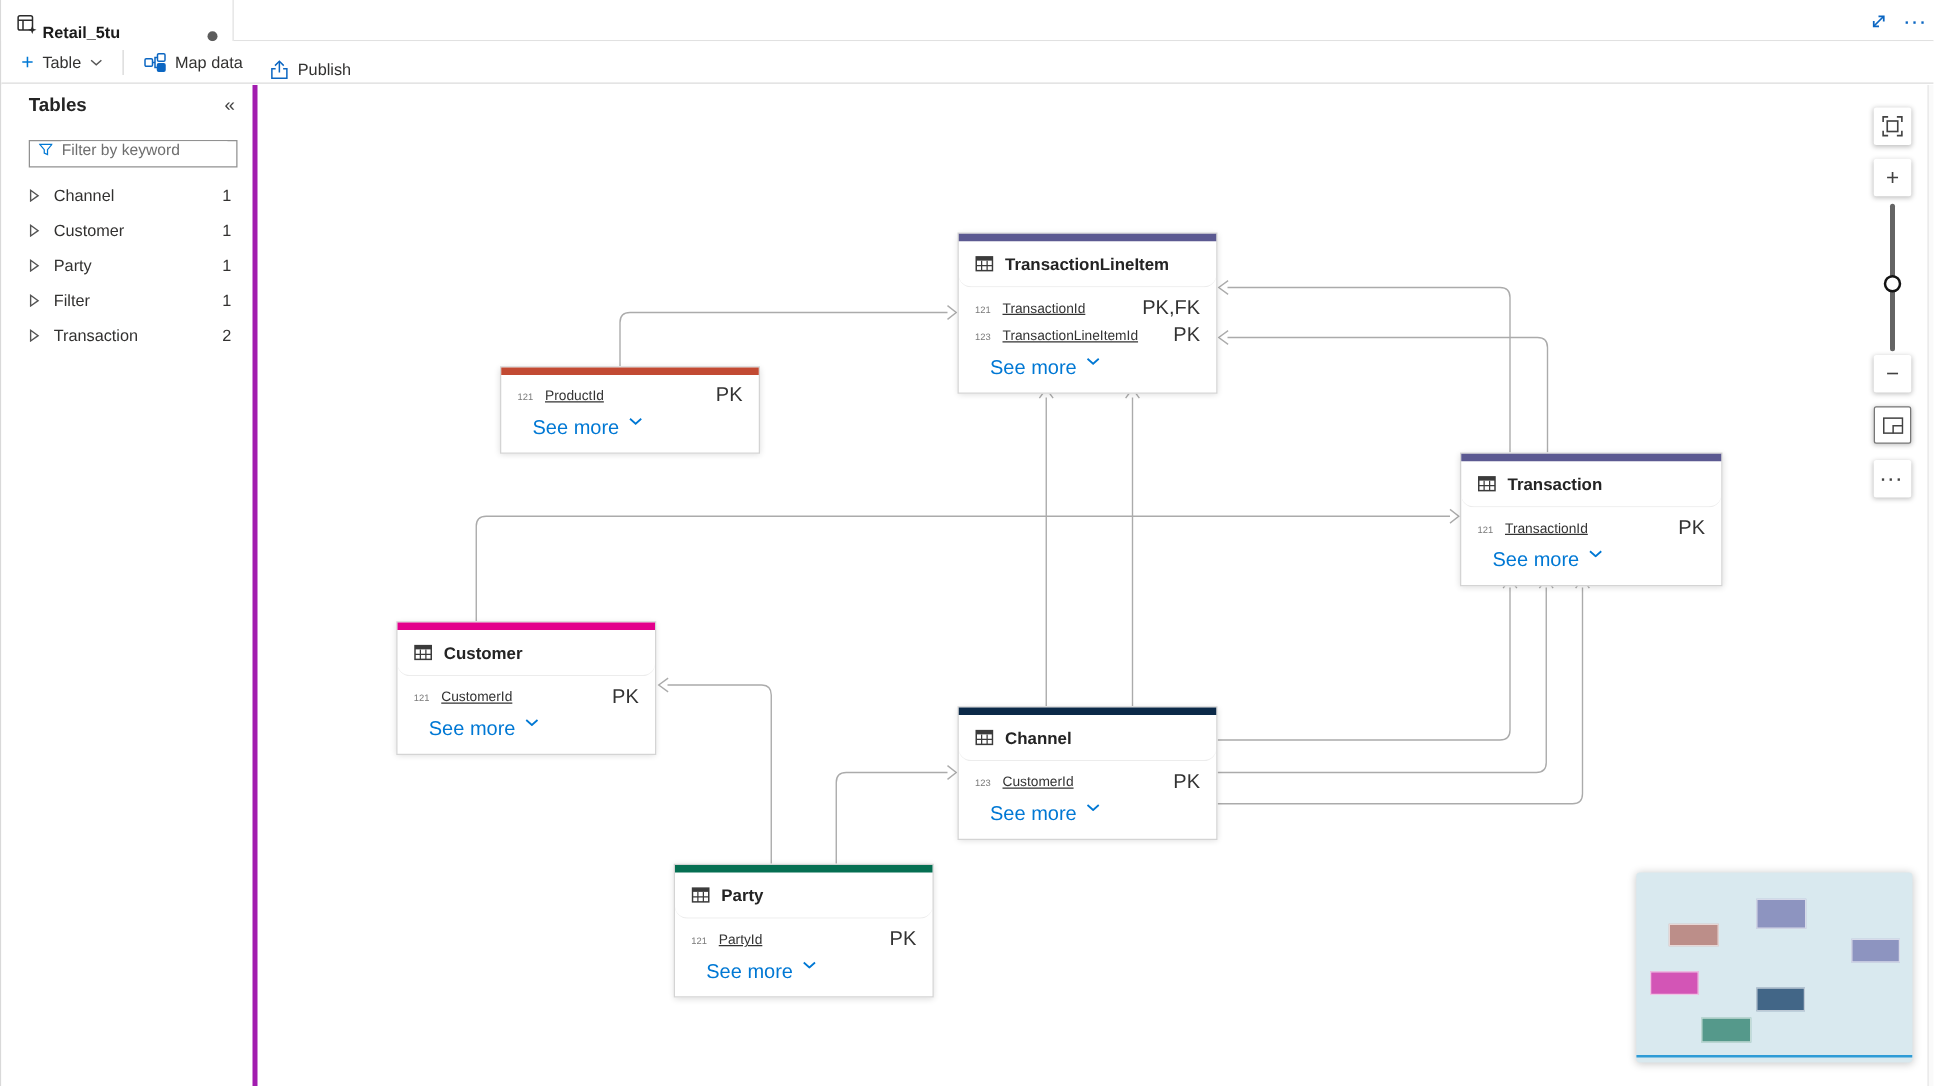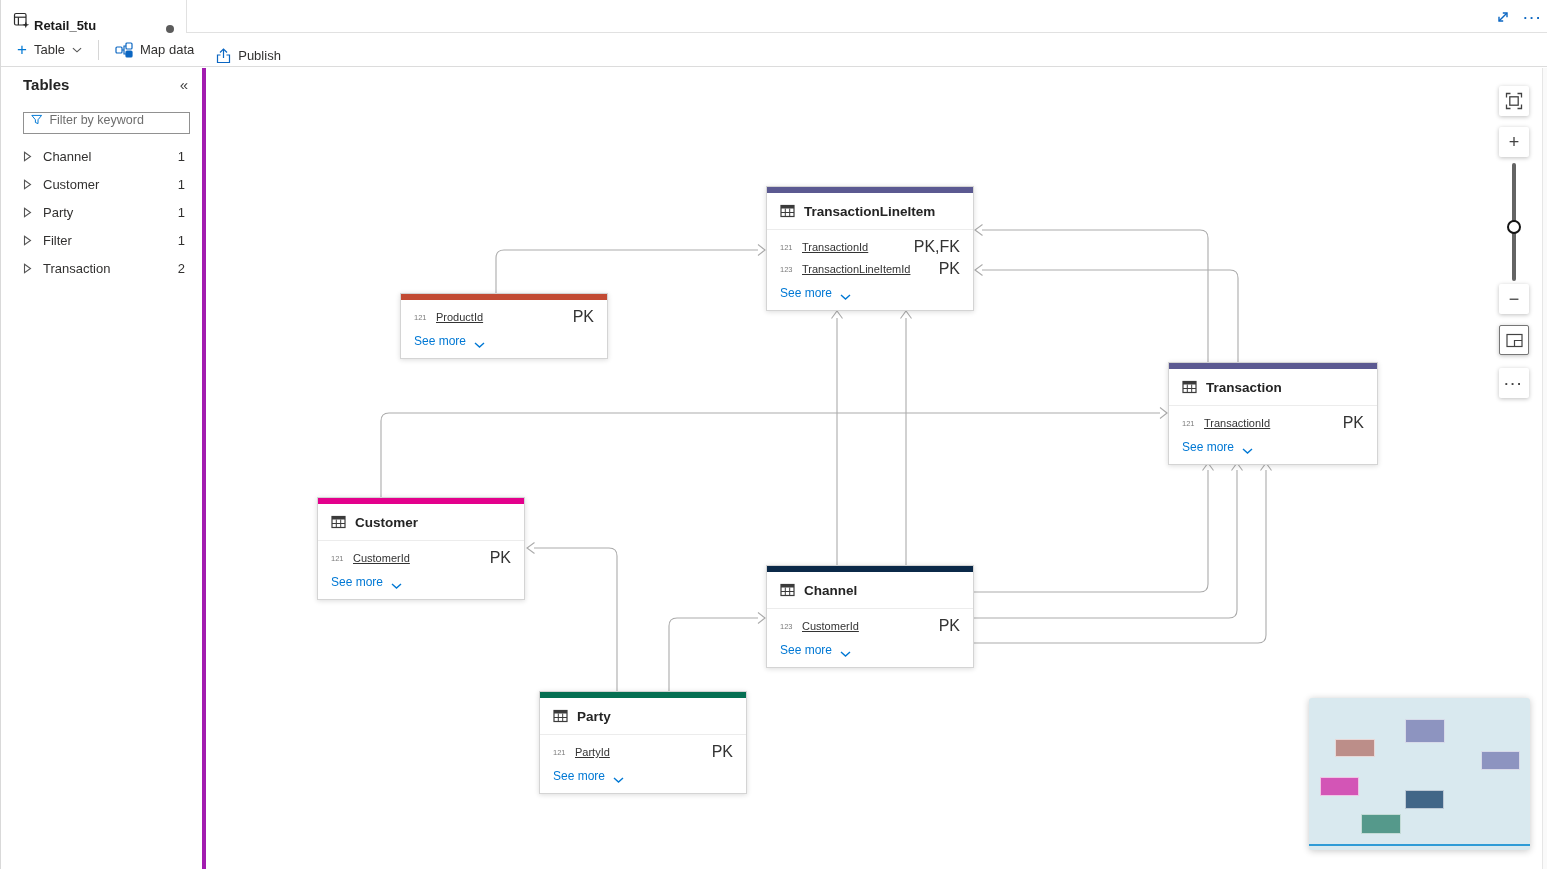--- a/index.html
+++ b/index.html
@@ -39,27 +39,27 @@
               font-size:13px; color:#323130; cursor:pointer; }
   .tree-chevron { width:9px; height:11px; margin-right:11px; flex:0 0 auto; }
   .tree-count { margin-left:auto; }
   
   .canvas { position:absolute; left:206px; top:68px; right:0; bottom:0; background:#fff; }
   .wires { position:absolute; left:0; top:0; pointer-events:none; }
   .entity { position:absolute; width:208px; background:#fff; border:1px solid #d4d4d4;
             box-shadow:0 1px 5px rgba(0,0,0,0.14); cursor:pointer; }
   .ebar { height:6px; }
   .etitle { height:37px; display:flex; align-items:center; gap:9px; padding:0 13px;
-            border-bottom:1px solid #ececec; font-size:13.5px; font-weight:700; color:#242424; }
+            border-bottom:1px solid #ececec; font-size:13.5px; font-weight:700; color:#242424;border-radius:10px; }
   .efields { padding-top:6px; }
   .efield { display:flex; align-items:center; height:22px; padding:0 13px; font-size:11px; color:#333; }
   .ftype { width:22px; font-size:7.5px; color:#7a7a7a; flex:0 0 auto; }
   .fname { flex:1;text-decoration:underline; }
   .fkey { font-size:16px; color:#333; }
-  .esee { display:flex; align-items:flex-end; gap:8px; padding:6px 13px 10px; font-size:12px; color:#0078D4; cursor:pointer; }
+  .esee { display:flex; align-items:flex-start; gap:8px; padding:6px 13px 10px; font-size:16px; color:#0078D4; cursor:pointer;margin-left:12px; }
   
   .zbtn { position:absolute; left:1498px; width:30px; height:30px; background:#fff; border-radius:2px;
           box-shadow:0 1px 4px rgba(0,0,0,0.25); display:flex; align-items:center; justify-content:center;
           color:#424242; cursor:pointer; }
   .zglyph { font-size:18px; line-height:1; color:#424242; }
   .ztrack { position:absolute; left:1511px; top:163px; width:4px; height:118px; background:#646464; border-radius:2px; cursor:pointer; }
   .zthumb { position:absolute; left:1506px; top:220px; width:14px; height:14px; border-radius:50%;
             background:#fff; border:2px solid #141414; cursor:grab; }
   .zdots { font-size:13px; letter-spacing:2px; color:#424242; font-weight:700; }
   

